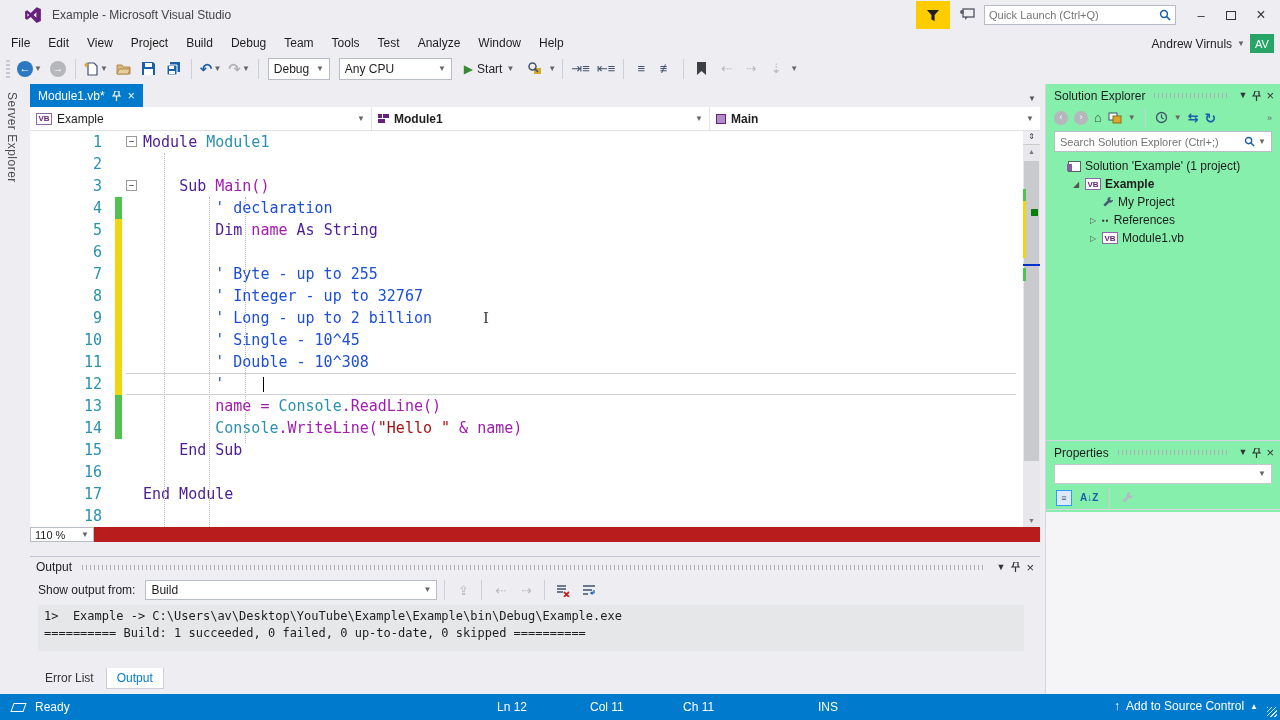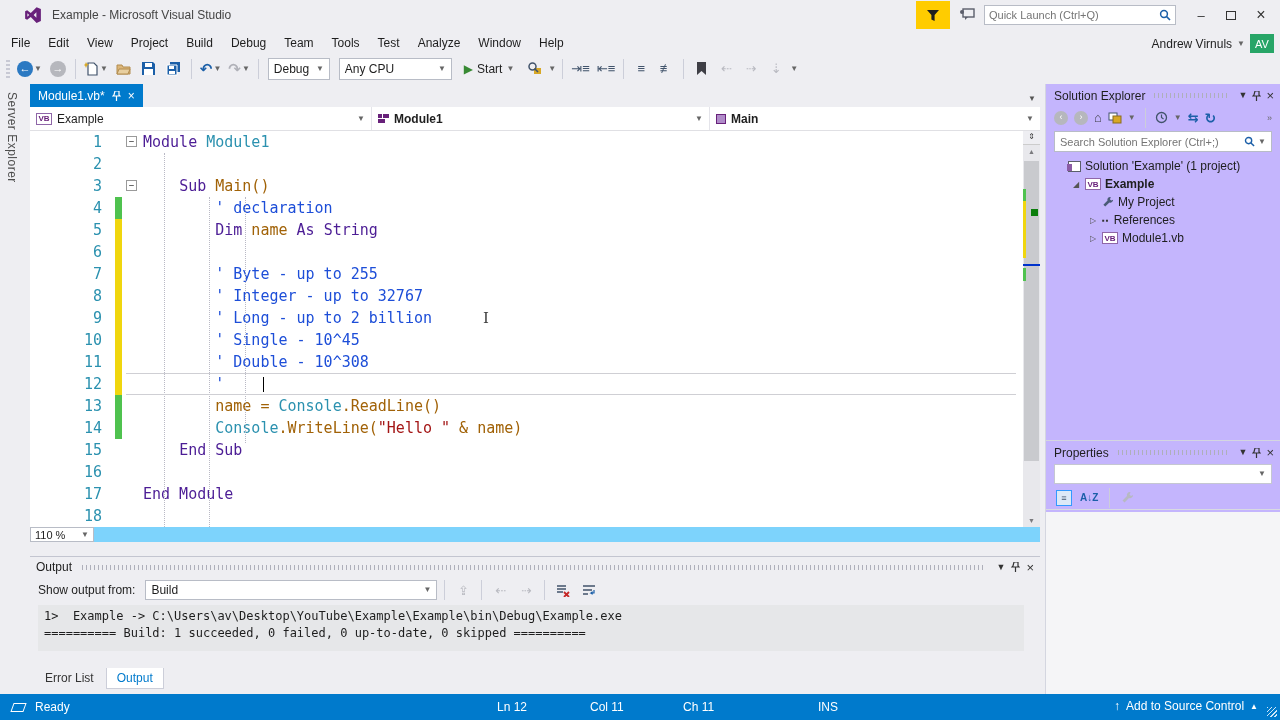--- a/index.html
+++ b/index.html
@@ -35,21 +35,21 @@
   .glyph-blue{color:#1b5fa8;font-weight:bold;font-size:15px}
   .glyph-gray{color:#b0b1b8;font-weight:bold;font-size:15px}
   .mini{font-size:13px;color:#41536b}
   .mini.dis{color:#b9bac1}
   
   #main{position:absolute;left:0;top:84px;width:1280px;height:610px;display:flex}
   #left-strip{width:30px;background:#eeeef2;position:relative}
   #left-strip .vtab{position:absolute;top:8px;left:5px;writing-mode:vertical-rl;color:#4d4d4d;font-size:12px;letter-spacing:.5px}
   #center{width:1010px;display:flex;flex-direction:column}
   #splitter{width:5px;background:#eeeef2}
-  #right-panel{width:235px;background:#c4b5fd;border-left:1px solid #d4d6e0}
+  #right-panel{width:235px;background:#86efac;border-left:1px solid #d4d6e0}
   
   #tabrow{height:23px;display:flex;align-items:flex-end;position:relative}
   .doc-tab{height:23px;background:#007acc;color:#fff;display:flex;align-items:center;gap:7px;padding:0 8px;font-size:12px}
   .doc-tab .ticn{font-size:10px;color:#cfe6f7}
   #tabrow .doclist{position:absolute;right:4px;bottom:4px;color:#555;font-size:8px}
   
   #navbar{height:24px;background:#fff;border-bottom:1px solid #e0e0e4;display:flex}
   .nav-seg{display:flex;align-items:center;gap:5px;padding:0 6px;border-right:1px solid #e4e4ea;position:relative}
   .nav-seg .caret{position:absolute;right:6px}
   .nav-seg:nth-child(1){width:342px}.nav-seg:nth-child(2){width:338px}.nav-seg:nth-child(3){width:330px;border-right:none}
@@ -65,36 +65,36 @@
   #code-area{height:396px;background:#fff;position:relative;overflow:hidden}
   #code-lines{position:absolute;left:0;top:0;width:992px}
   .code-row{display:flex;height:22px;align-items:stretch}
   .ln{width:85px;text-align:right;padding-right:13px;font:15px "DejaVu Sans Mono",monospace;color:#2b91af;line-height:22px}
   .bar{width:7px}
   .bar-green{background:#4fc24f}
   .bar-yellow{background:#f0d60e}
   .fold{width:21px;position:relative}
   .fold-box{position:absolute;left:4px;top:5px;width:11px;height:11px;border:1px solid #9a9a9a;background:#fff;color:#333;font:9px/9px "DejaVu Sans Mono",monospace;text-align:center}
   .code-text{font:15px/22px "DejaVu Sans Mono",monospace;white-space:pre}
-  .tk-k{color:#4c1d95}.tk-t{color:#2b91af}.tk-c{color:#1d4ed8}.tk-s{color:#a31515}.tk-n{color:#a16207}
+  .tk-k{color:#4c1d95}.tk-t{color:#2b91af}.tk-c{color:#1d4ed8}.tk-s{color:#a31515}.tk-n{color:#a21caf}
   .wavy{text-decoration:underline wavy #3a9e3a 1px;text-underline-offset:3px}
   .guide{position:absolute;width:0;border-left:1px dotted #b9b9c5}
   #current-line{position:absolute;left:96px;width:890px;top:242px;height:22px;border-top:1px solid #cfcfd4;border-bottom:1px solid #cfcfd4;pointer-events:none}
   #text-caret{position:absolute;left:233px;top:246px;width:1px;height:15px;background:#000}
   #mouse-ibeam{position:absolute;left:453px;top:178px;font:15px "DejaVu Serif",serif;color:#3c3c3c}
   
   #vscroll{position:absolute;right:0;top:0;width:17px;height:396px;background:#e8e8ec}
   #vscroll .split-grip{height:14px;background:#eeeef2;border-bottom:1px solid #ccc;text-align:center;font-size:8px;color:#333;line-height:12px}
   #vscroll .arr{height:13px;text-align:center;font-size:7px;color:#7a7a7e;line-height:13px}
   #vscroll .thumb{position:absolute;left:1px;top:30px;width:15px;height:300px;background:#c9cace}
   .sb-mark{position:absolute;left:0;width:3px}
   #sb-caret-line{position:absolute;left:0;width:17px;height:2px;top:133px;background:#0033cc}
   #sb-caret-sq{position:absolute;right:2px;top:78px;width:7px;height:7px;background:#0b7d0b}
   
-  #editor-hbar{height:15px;background:#7dd3fc;display:flex;align-items:flex-start}
+  #editor-hbar{height:15px;background:#b91c1c;display:flex;align-items:flex-start}
   .zoom-select{width:64px;height:15px;background:#fff;border:1px solid #b8bcc6;display:flex;align-items:center;justify-content:space-between;padding:0 4px;font-size:11px}
   #editor-filler{height:14px;background:#eeeef2}
   
   #output-panel{height:112px;background:#eeeef2;border-top:1px solid #c3c5d0;display:flex;flex-direction:column}
   .panel-titlerow{height:20px;display:flex;align-items:center;gap:6px;padding:0 6px}
   .grip-dots{flex:1;height:5px;background:repeating-linear-gradient(90deg,#aeafba 0 1px,transparent 1px 4px);margin:0 4px}
   .panel-ctl{color:#333;font-size:9px}
   #output-toolbar{height:26px;display:flex;align-items:center;gap:4px;padding:0 8px}
   #output-select{width:292px;height:20px;background:#fff;border:1px solid #b8bcc6;display:flex;align-items:center;justify-content:space-between;padding:0 5px;margin-left:6px}
   #output-text{height:46px;background:#e6e7e9;margin:2px 0 0 8px;width:986px;padding:3px 6px;font:12px/17px "DejaVu Sans Mono",monospace;color:#1e1e1e;white-space:pre}

